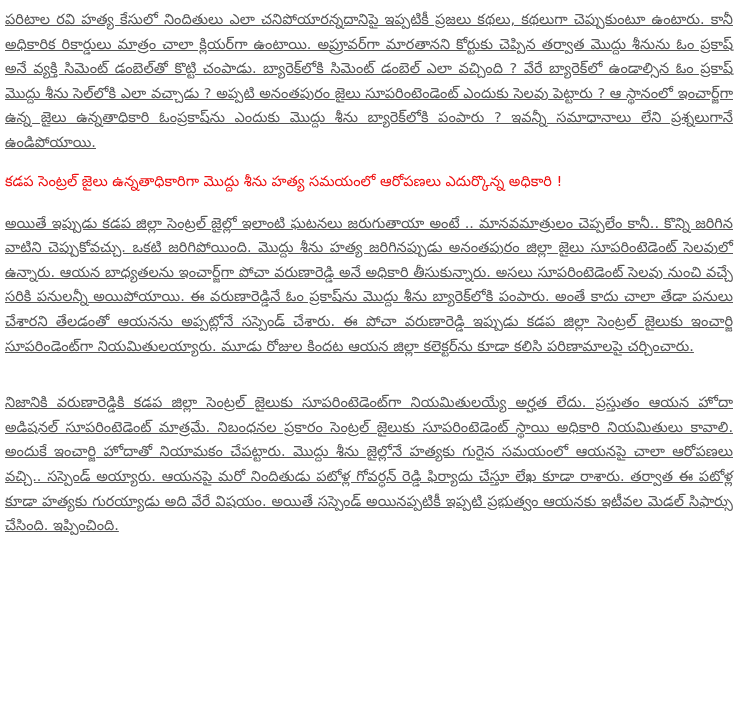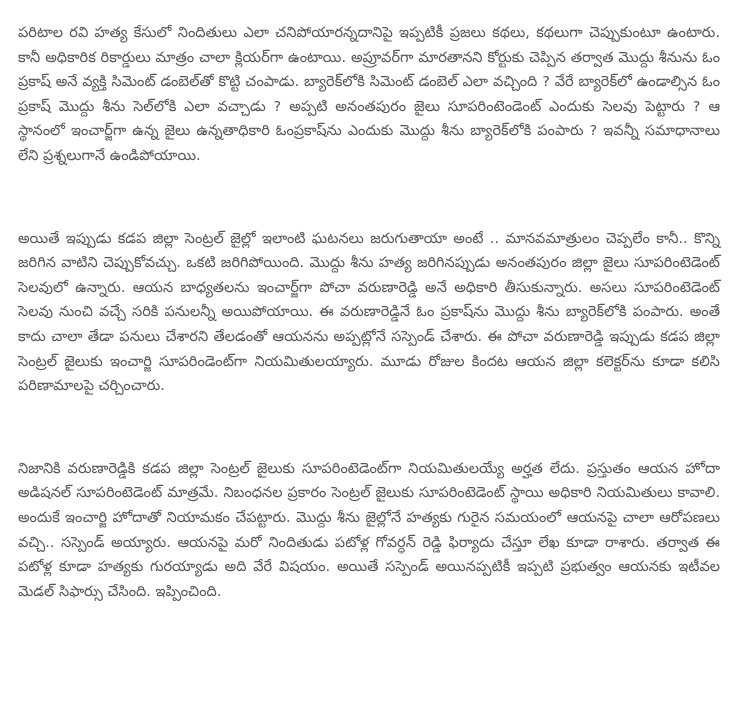--- a/index.html
+++ b/index.html
@@ -2,41 +2,43 @@
 <html><head>
 <meta charset="utf-8">
 <style>
   html, body { margin: 0; padding: 0; background: #ffffff; }
   body {
     width: 739px; height: 721px; overflow: hidden;
     font-family: "DejaVu Sans", "Liberation Sans", sans-serif;
   }
   .article { padding: 7px 6px 0 5px; }
   .para {
-    margin: 13px;
+    margin: 0;
     font-size: 14.5px;
     line-height: 24.6px;
     color: #555555;
     text-align: justify;
     text-align-last: left;
+    text-decoration: underline;
   }
   .subhead {
     margin: 0;
     font-size: 14.5px;
     line-height: 24px;
     color: #ee1111;
     font-weight: normal;
   }
   .gap-after-para { height: 14px; }
   .gap-after-head { height: 18px; }
 </style>
 </head>
 <body>
 
 <div class="article">
   <p class="para">పరిటాల రవి హత్య కేసులో నిందితులు ఎలా చనిపోయారన్నదానిపై ఇప్పటికీ ప్రజలు కథలు, కథలుగా చెప్పుకుంటూ ఉంటారు. కానీ అధికారిక రికార్డులు మాత్రం చాలా క్లియర్‌గా ఉంటాయి. అప్రూవర్‌గా మారతానని కోర్టుకు చెప్పిన తర్వాత మొద్దు శీనును ఓం ప్రకాష్ అనే వ్యక్తి సిమెంట్ డంబెల్‌తో కొట్టి చంపాడు. బ్యారెక్‌లోకి సిమెంట్ డంబెల్ ఎలా వచ్చింది ? వేరే బ్యారెక్‌లో ఉండాల్సిన ఓం ప్రకాష్ మొద్దు శీను సెల్‌లోకి ఎలా వచ్చాడు ? అప్పటి అనంతపురం జైలు సూపరింటెండెంట్ ఎందుకు సెలవు పెట్టారు ? ఆ స్థానంలో ఇంచార్జ్‌గా ఉన్న జైలు ఉన్నతాధికారి ఓంప్రకాష్‌ను ఎందుకు మొద్దు శీను బ్యారెక్‌లోకి పంపారు ? ఇవన్నీ సమాధానాలు లేని ప్రశ్నలుగానే ఉండిపోయాయి.</p>
   <div class="gap-after-para"></div>
+  <h3 class="subhead">కడప సెంట్రల్ జైలు ఉన్నతాధికారిగా మొద్దు శీను హత్య సమయంలో ఆరోపణలు ఎదుర్కొన్న అధికారి !</h3>
   <div class="gap-after-head"></div>
   <p class="para">అయితే ఇప్పుడు కడప జిల్లా సెంట్రల్ జైల్లో ఇలాంటి ఘటనలు జరుగుతాయా అంటే .. మానవమాత్రులం చెప్పలేం కానీ.. కొన్ని జరిగిన వాటిని చెప్పుకోవచ్చు. ఒకటి జరిగిపోయింది. మొద్దు శీను హత్య జరిగినప్పుడు అనంతపురం జిల్లా జైలు సూపరింటెడెంట్ సెలవులో ఉన్నారు. ఆయన బాధ్యతలను ఇంచార్జ్‌గా పోచా వరుణారెడ్డి అనే అధికారి తీసుకున్నారు. అసలు సూపరింటెడెంట్ సెలవు నుంచి వచ్చే సరికి పనులన్నీ అయిపోయాయి. ఈ వరుణారెడ్డినే ఓం ప్రకాష్‌ను మొద్దు శీను బ్యారెక్‌లోకి పంపారు. అంతే కాదు చాలా తేడా పనులు చేశారని తేలడంతో ఆయనను అప్పట్లోనే సస్పెండ్ చేశారు. ఈ పోచా వరుణారెడ్డి ఇప్పుడు కడప జిల్లా సెంట్రల్ జైలుకు ఇంచార్జి సూపరిండెంట్‌గా నియమితులయ్యారు. మూడు రోజుల కిందట ఆయన జిల్లా కలెక్టర్‌ను కూడా కలిసి పరిణామాలపై చర్చించారు.</p>
   <div class="gap-after-para"></div>
   <div class="gap-after-head"></div>
   <p class="para">నిజానికి వరుణారెడ్డికి కడప జిల్లా సెంట్రల్ జైలుకు సూపరింటెడెంట్‌గా నియమితులయ్యే అర్హత లేదు. ప్రస్తుతం ఆయన హోదా అడిషనల్ సూపరింటెడెంట్ మాత్రమే. నిబంధనల ప్రకారం సెంట్రల్ జైలుకు సూపరింటెడెంట్ స్థాయి అధికారి నియమితులు కావాలి. అందుకే ఇంచార్జి హోదాతో నియామకం చేపట్టారు. మొద్దు శీను జైల్లోనే హత్యకు గురైన సమయంలో ఆయనపై చాలా ఆరోపణలు వచ్చి.. సస్పెండ్ అయ్యారు. ఆయనపై మరో నిందితుడు పటోళ్ల గోవర్ధన్ రెడ్డి ఫిర్యాదు చేస్తూ లేఖ కూడా రాశారు. తర్వాత ఈ పటోళ్ల కూడా హత్యకు గురయ్యాడు అది వేరే విషయం. అయితే సస్పెండ్ అయినప్పటికీ ఇప్పటి ప్రభుత్వం ఆయనకు ఇటీవల మెడల్ సిఫార్సు చేసింది. ఇప్పించింది.</p>
 </div>
 
 </body></html>

